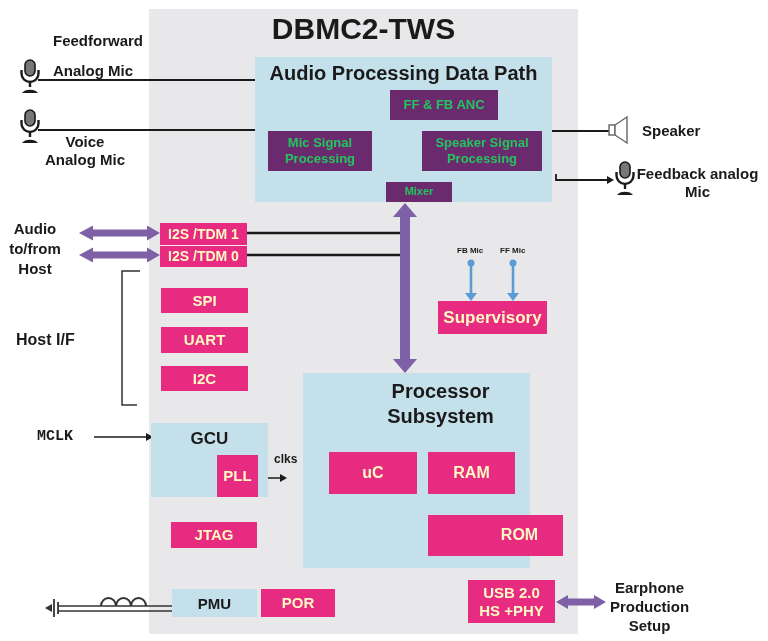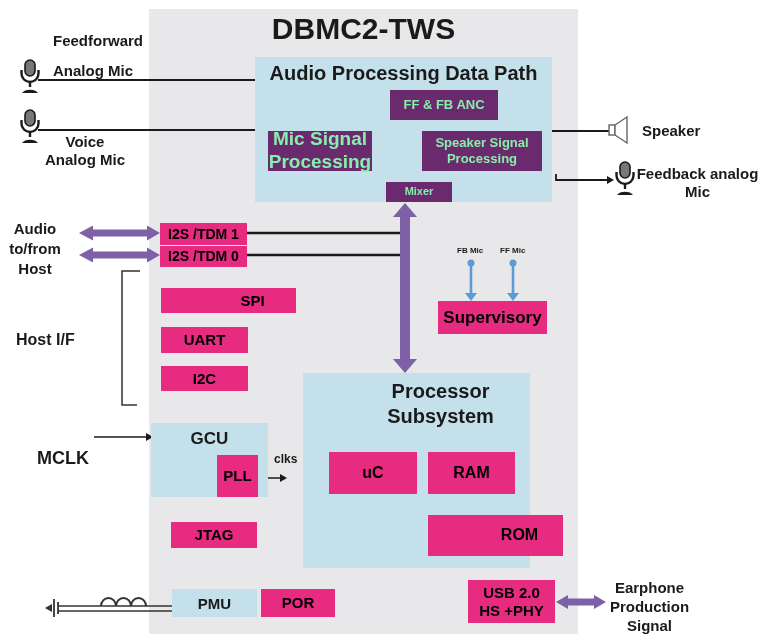--- a/index.html
+++ b/index.html
@@ -4,25 +4,25 @@
 <style>
   html,body{margin:0;padding:0;background:#ffffff;}
   #canvas{
     position:relative;width:768px;height:641px;overflow:hidden;
     font-family:"Liberation Sans", sans-serif;color:#1a1a1a;background:#ffffff;
   }
   .abs{position:absolute;}
   .chip-bg{background:#e8e8ea;}
   .blue-box{background:#c4e0eb;}
   .pink-box{
-    background:#e62b80;color:#000000;display:flex;align-items:center;justify-content:center;
+    background:#e62b80;color:#fef9c3;display:flex;align-items:center;justify-content:center;
     text-align:center;font-weight:600;line-height:1.15;
   }
   .purple-box{
-    background:#6b2a6d;color:#86efac;display:flex;align-items:center;justify-content:center;
+    background:#6b2a6d;color:#22c55e;display:flex;align-items:center;justify-content:center;
     text-align:center;font-weight:600;line-height:1.2;
   }
   .lbl{white-space:nowrap;font-weight:600;}
   .center{text-align:center;}
   svg{display:block;}
   #wires{position:absolute;left:0;top:0;z-index:1;}
   .layer2{z-index:2;}
   .layer0{z-index:0;}
 </style>
 </head>
@@ -76,21 +76,21 @@
       <line x1="58" y1="611" x2="172" y2="611" stroke="#333" stroke-width="1.5"></line>
       <path d="M101 606 a7.5 8 0 0 1 15 0 a7.5 8 0 0 1 15 0 a7.5 8 0 0 1 15 0" fill="none" stroke="#333" stroke-width="2"></path>
     </g>
   </svg>
 
   <div class="abs layer2 center" style="left:149px;top:12px;width:429px;font-size:30px;font-weight:700;">DBMC2-TWS</div>
 
   <div class="abs blue-box layer2" style="left:255px;top:57px;width:297px;height:145px;"></div>
   <div class="abs layer2 center" style="left:255px;top:62px;width:297px;font-size:20px;font-weight:600;">Audio Processing Data Path</div>
   <div class="abs purple-box layer2" style="left:390px;top:90px;width:108px;height:30px;font-size:13px;">FF &amp; FB ANC</div>
-  <div class="abs purple-box layer2" style="left:268px;top:131px;width:104px;height:40px;font-size:19px;">
+  <div class="abs purple-box layer2" style="left:268px;top:131px;width:104px;height:40px;font-size:13px;">
     <span><span>Mic Signal</span><br><span>Processing</span></span>
   </div>
   <div class="abs purple-box layer2" style="left:422px;top:131px;width:120px;height:40px;font-size:13px;">
     <span><span>Speaker Signal</span><br><span>Processing</span></span>
   </div>
   <div class="abs purple-box layer2" style="left:386px;top:182px;width:66px;height:20px;font-size:11px;">Mixer</div>
 
   <div class="abs lbl layer2" style="left:53px;top:32px;font-size:15px;">Feedforward</div>
   <div class="abs lbl layer2" style="left:53px;top:62px;font-size:15px;">Analog Mic</div>
   <div class="abs layer2" style="left:18px;top:58px;">
@@ -109,47 +109,47 @@
       <path d="M4 35 c2.5 -4.5 13.5 -4.5 16 0 z" fill="#1a1a1a"></path>
     </svg>
   </div>
   <div class="abs lbl layer2 center" style="left:30px;top:133px;width:110px;font-size:15px;line-height:18px;">
     <span>Voice</span><br><span>Analog Mic</span>
   </div>
   <div class="abs lbl layer2 center" style="left:6px;top:219px;width:58px;font-size:15px;line-height:20px;">
     <span>Audio</span><br><span>to/from</span><br><span>Host</span>
   </div>
   <div class="abs lbl layer2" style="left:16px;top:331px;font-size:16px;">Host I/F</div>
-  <div class="abs lbl layer2" style="left:37px;top:448px;font-size:18px;">MCLK</div>
+  <div class="abs lbl layer2" style="left:37px;top:428px;font-size:15px;font-family:Liberation Mono, monospace;">MCLK</div>
 
   <div class="abs layer2" style="left:607px;top:113px;">
     <svg width="26" height="34" viewBox="0 0 26 34">
       <rect x="2" y="12" width="6" height="10" fill="#fff" stroke="#666" stroke-width="1.4"></rect>
       <polygon points="8,12 20,4 20,30 8,22" fill="#fff" stroke="#666" stroke-width="1.4"></polygon>
     </svg>
   </div>
   <div class="abs lbl layer2" style="left:642px;top:122px;font-size:15px;">Speaker</div>
   <div class="abs layer2" style="left:613px;top:160px;">
     <svg width="24" height="38" viewBox="0 0 24 38">
       <rect x="7" y="2" width="10" height="16" rx="5" fill="#777" stroke="#1a1a1a" stroke-width="1.6"></rect>
       <path d="M3.5 12 v3.5 c0 4.7 3.8 8.5 8.5 8.5 s8.5 -3.8 8.5 -8.5 V12" fill="none" stroke="#1a1a1a" stroke-width="2.4"></path>
       <line x1="12" y1="24" x2="12" y2="29" stroke="#1a1a1a" stroke-width="2.4"></line>
       <path d="M4 35 c2.5 -4.5 13.5 -4.5 16 0 z" fill="#1a1a1a"></path>
     </svg>
   </div>
   <div class="abs lbl layer2 center" style="left:630px;top:165px;width:135px;font-size:15px;line-height:18px;">
     <span>Feedback analog</span><br><span>Mic</span>
   </div>
   <div class="abs lbl layer2 center" style="left:602px;top:578px;width:95px;font-size:15px;line-height:19px;">
-    <span>Earphone</span><br><span>Production</span><br><span>Signal</span>
+    <span>Earphone</span><br><span>Production</span><br><span>Setup</span>
   </div>
 
   <div class="abs pink-box layer2" style="left:160px;top:223px;width:87px;height:22px;font-size:14px;">I2S /TDM 1</div>
   <div class="abs pink-box layer2" style="left:160px;top:246px;width:87px;height:21px;font-size:14px;">I2S /TDM 0</div>
-  <div class="abs pink-box layer2" style="left:161px;top:288px;width:87px;height:25px;font-size:15px;padding-left:48px;">SPI</div>
+  <div class="abs pink-box layer2" style="left:161px;top:288px;width:87px;height:25px;font-size:15px;">SPI</div>
   <div class="abs pink-box layer2" style="left:161px;top:327px;width:87px;height:26px;font-size:15px;">UART</div>
   <div class="abs pink-box layer2" style="left:161px;top:366px;width:87px;height:25px;font-size:15px;">I2C</div>
 
   <div class="abs blue-box layer2" style="left:151px;top:423px;width:117px;height:74px;"></div>
   <div class="abs layer2 center" style="left:151px;top:429px;width:117px;font-size:17px;font-weight:600;">GCU</div>
   <div class="abs pink-box layer2" style="left:217px;top:455px;width:41px;height:42px;font-size:15px;">PLL</div>
   <div class="abs lbl layer2" style="left:274px;top:452px;font-size:12px;font-weight:700;">clks</div>
 
   <div class="abs pink-box layer2" style="left:171px;top:522px;width:86px;height:26px;font-size:15px;">JTAG</div>
 

